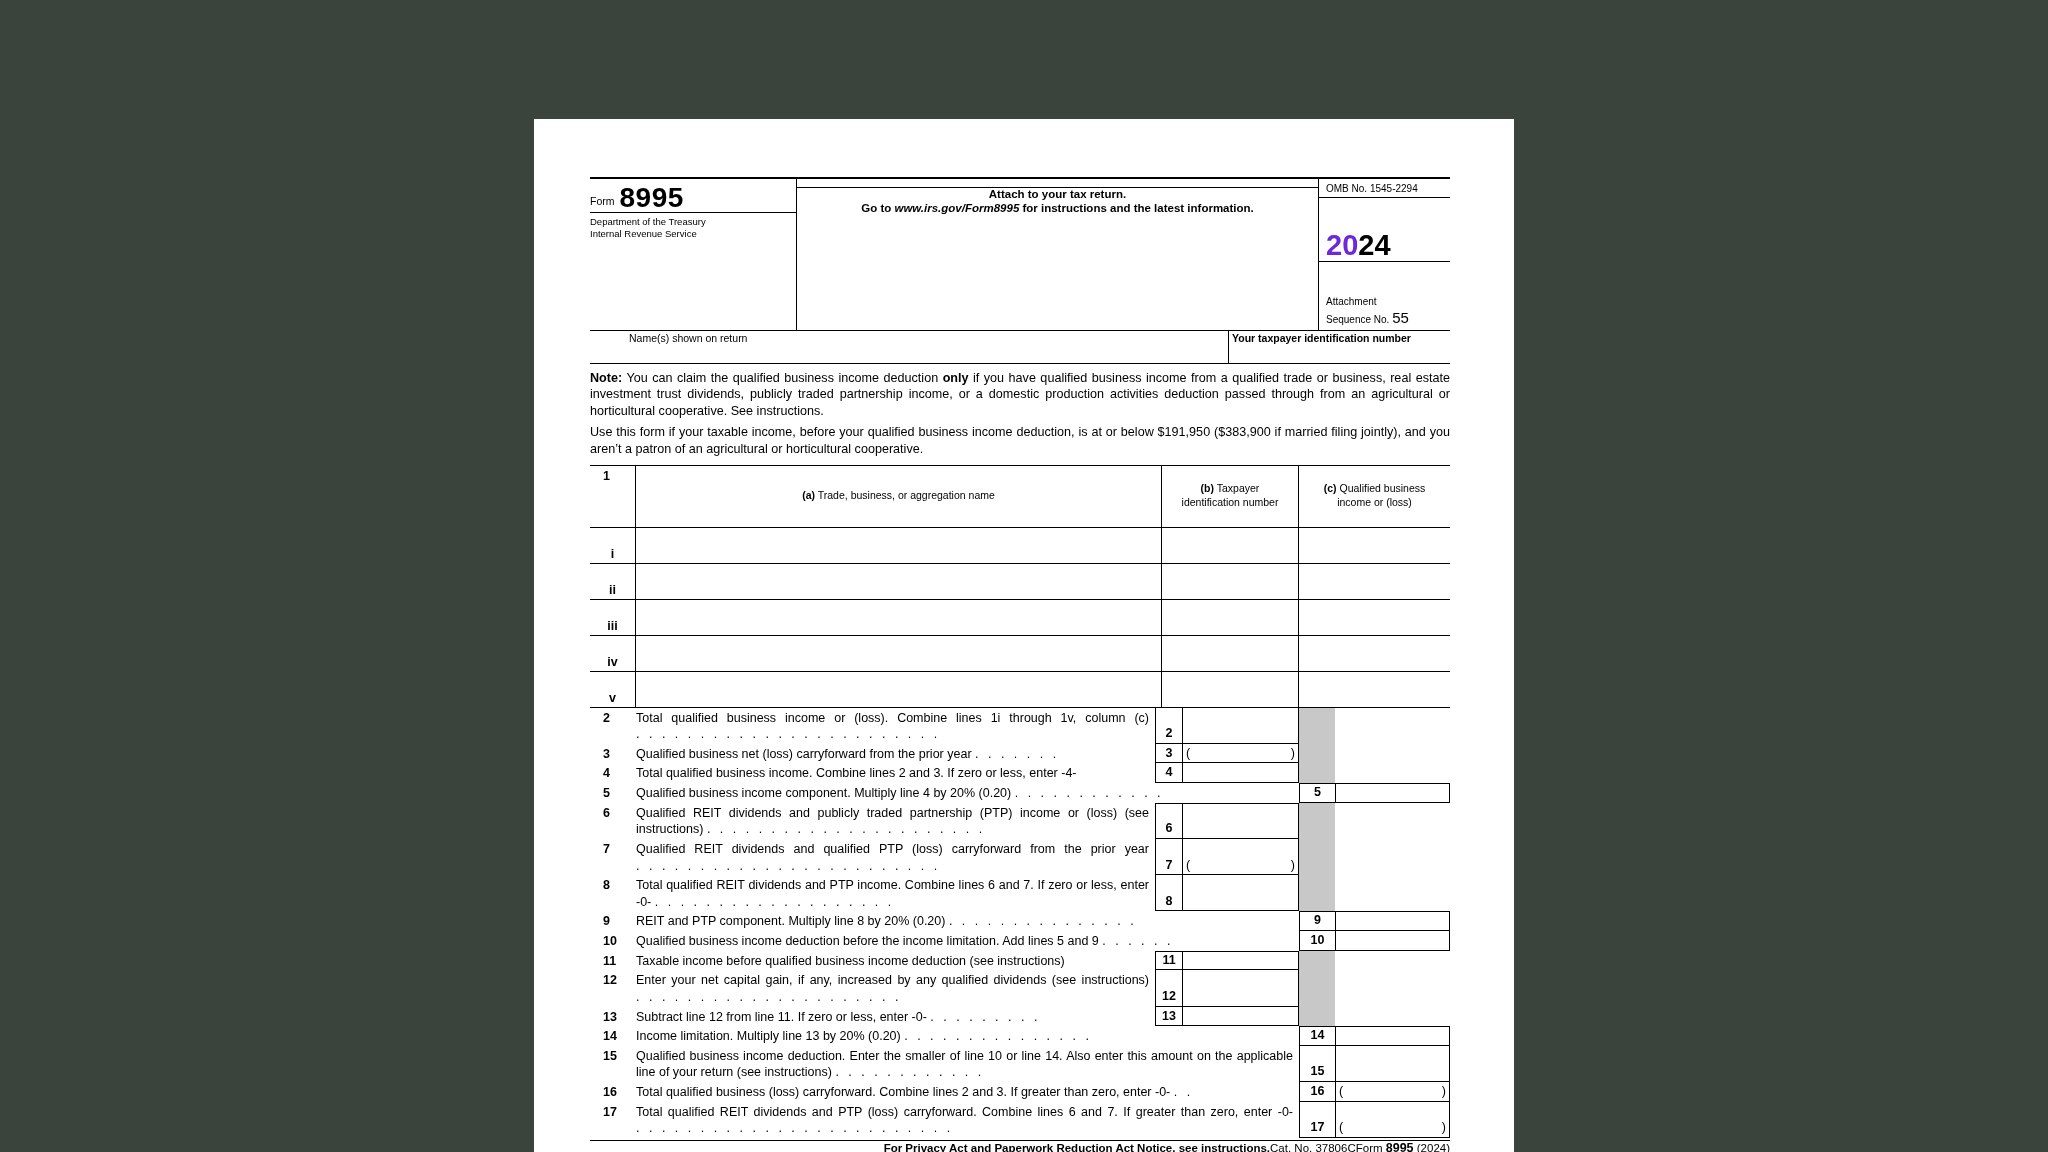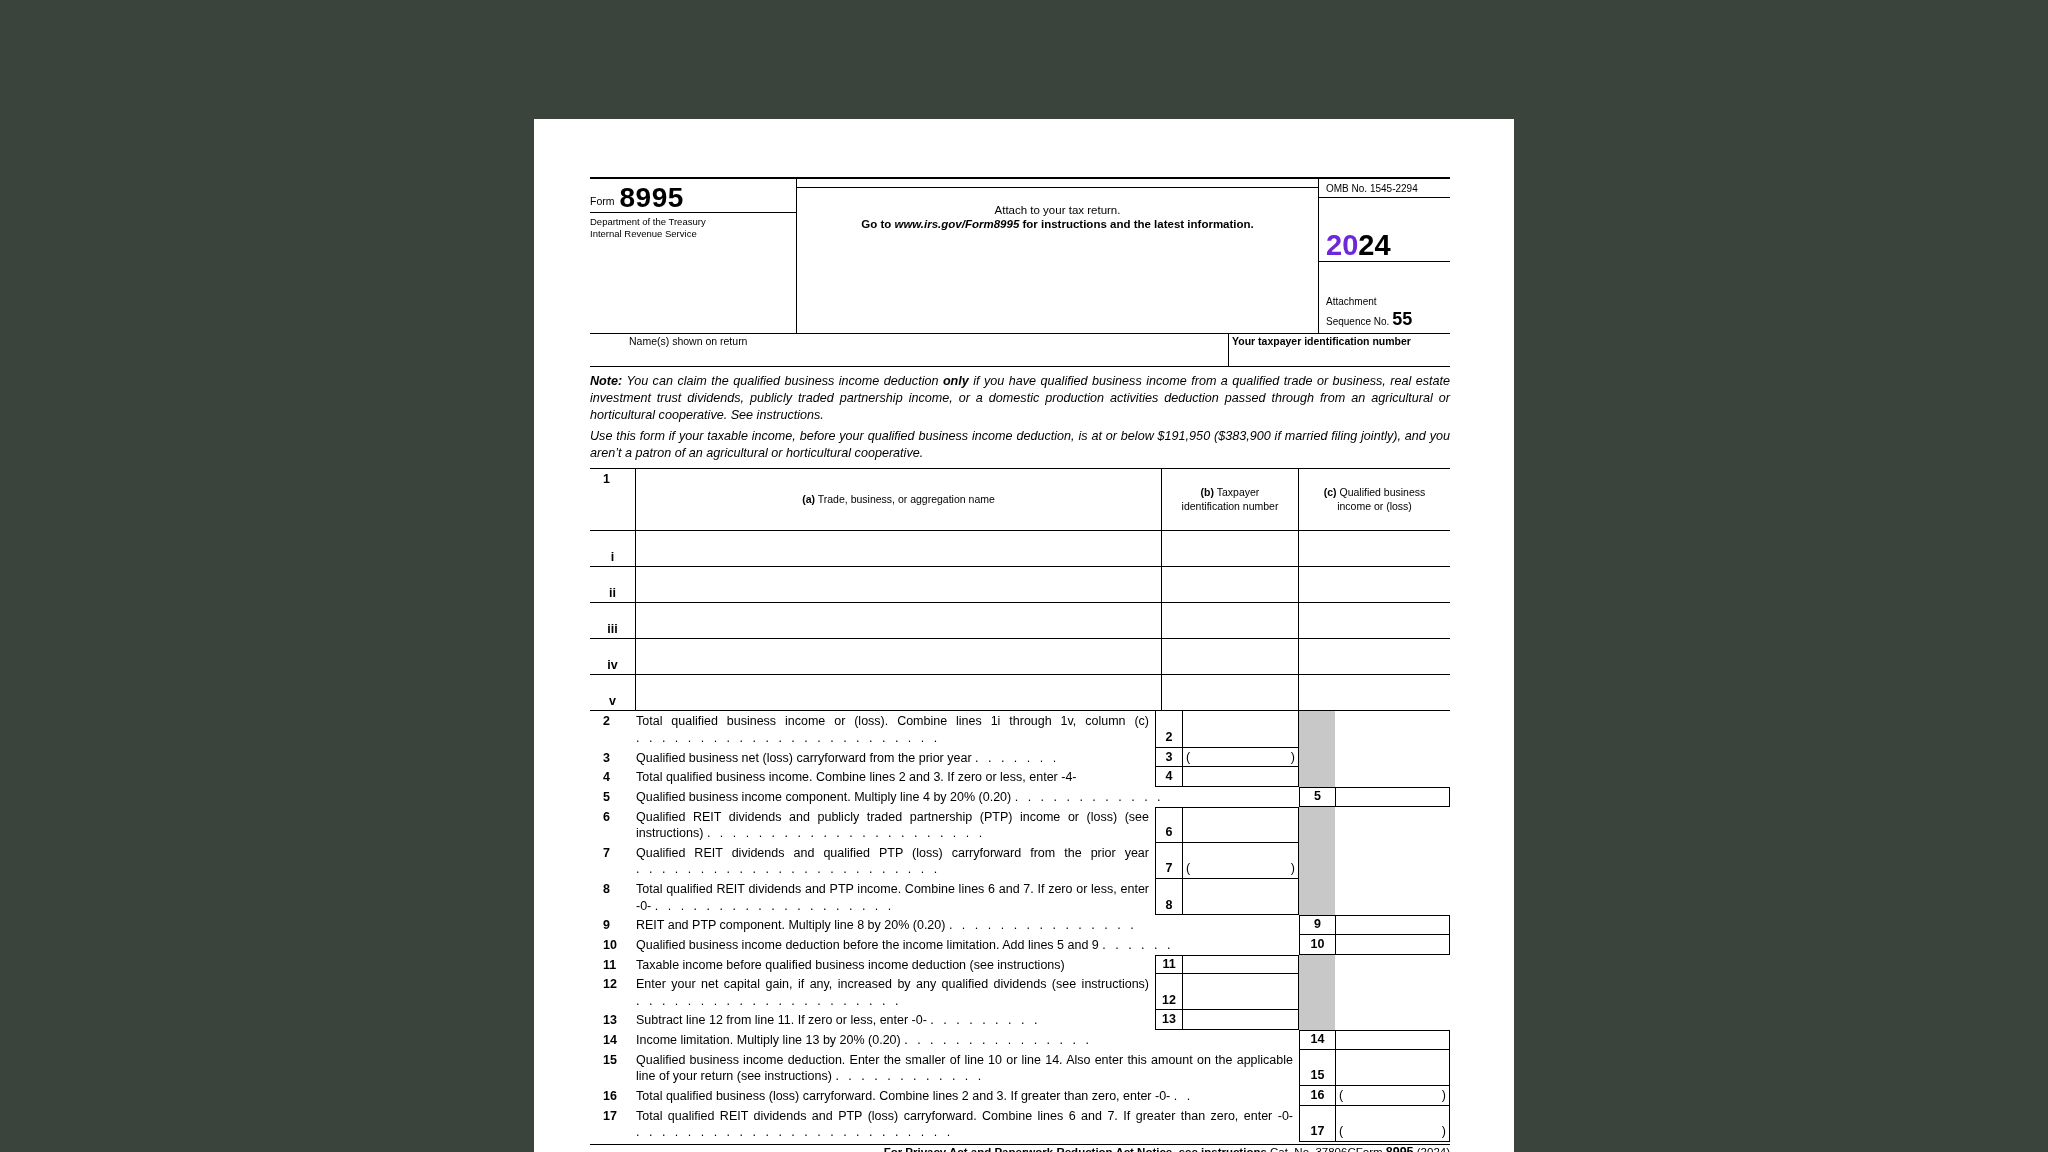--- a/index.html
+++ b/index.html
@@ -20,38 +20,38 @@
   
   .hdr { display: flex; border-top: 2px solid #000; border-bottom: 1px solid #000; }
   .hdr-left { width: 207px; border-right: 1px solid #000; display: flex; flex-direction: column; }
   .form-id { display: flex; align-items: flex-end; gap: 5px; padding: 6px 4px 2px 0; border-bottom: 1px solid #000; }
   .form-word { font-size: 10.5px; padding-bottom: 3px; }
   .form-num { font-size: 28px; font-weight: bold; line-height: 0.9; letter-spacing: 0.5px; }
   .agency { font-size: 9.5px; line-height: 1.25; padding: 3px 0 2px; }
   .hdr-center { flex: 1; border-right: 1px solid #000; text-align: center; padding: 4px 6px 3px; }
   .title { font-size: 20px; font-weight: bold; line-height: 1.22; }
   .center-rule { border-top: 1px solid #000; margin: 4px -6px 0; }
-  .attach { font-size: 11.5px; font-weight: normal; margin-top: 16px; }
+  .attach { font-size: 11.5px; font-weight: bold; margin-top: 0; }
   .goto { font-size: 11.5px; font-weight: bold; margin-top: 2px; padding-bottom: 1px; }
   .url { font-style: italic; }
   .hdr-right { width: 131px; display: flex; flex-direction: column; font-size: 10px; gap: 31px; }
   .omb { padding: 4px 2px 3px 7px; border-bottom: 1px solid #000; }
   .year { border-bottom: 1px solid #000; font-size: 29px; font-weight: bold; padding: 2px 2px 1px 7px; line-height: 1.0; }
   .yr-l { color: #6d28d9; }
   .attachment { padding: 2px 2px 2px 7px; line-height: 1.3; }
-  .seq { font-size: 18px; font-weight: bold; }
+  .seq { font-size: 15px; font-weight: normal; }
 
   
   .idrow { display: flex; border-bottom: 1px solid #000; height: 33px; font-size: 10.5px; }
   .idrow .namecell { flex: 1; border-right: 1px solid #000; padding: 1px 3px; margin-left: 36px; }
   .idrow .tincell { width: 221px; font-weight: bold; padding: 1px 3px; }
   .fill { height: 15px; }
 
   
-  .note { font-size: 12.6px; font-style: italic; margin: 6px 0 4px; text-align: justify; line-height: 1.32; }
+  .note { font-size: 12.6px; margin: 6px 0 4px; text-align: justify; line-height: 1.32; }
   .note .nb { font-weight: bold; }
   .note2 { margin: 5px 0 7px; }
 
   
   .t1 { display: grid; grid-template-columns: 46px 1fr 137px 151px; border-top: 1px solid #000; font-size: 10.5px; }
   .t1 > div { border-bottom: 1px solid #000; }
   .cb-r { border-right: 1px solid #000; }
   .t1 .hd { display: flex; align-items: center; justify-content: center; text-align: center; height: 62px; padding: 2px 8px; line-height: 1.3; }
   .t1 .hd-no { height: 62px; font-weight: bold; font-size: 12.5px; padding: 3px 0 0 13px; }
   .t1 .trow { height: 36px; }

